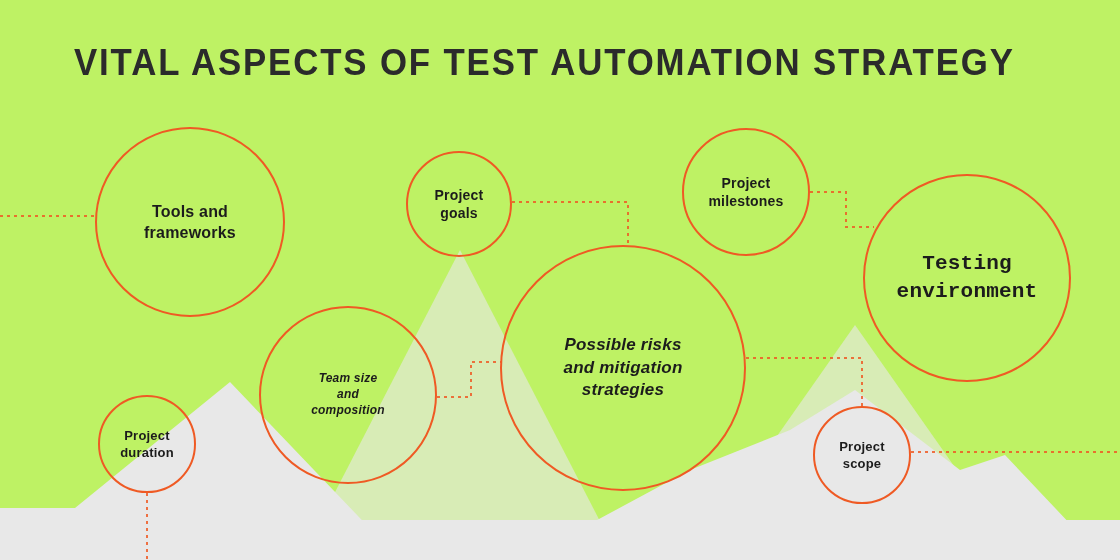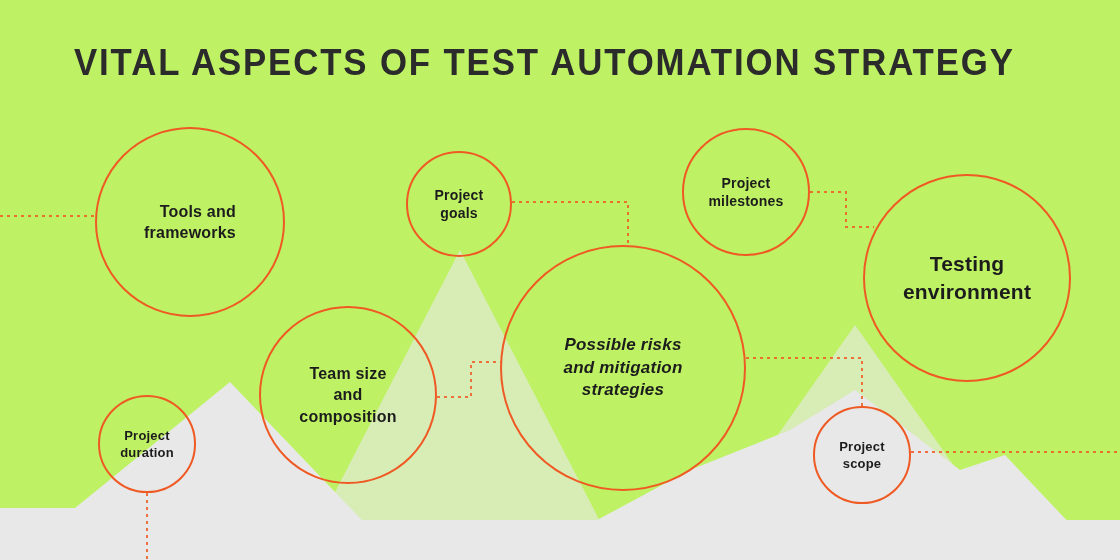--- a/index.html
+++ b/index.html
@@ -94,38 +94,38 @@
         <path d="M 437 397 L 471 397 L 471 362 L 501 362" fill="none" stroke="#ef5a24" stroke-width="2" stroke-dasharray="3 4" stroke-opacity="0.85"></path>
         <path d="M 746 358 L 862 358 L 862 406" fill="none" stroke="#ef5a24" stroke-width="2" stroke-dasharray="3 4" stroke-opacity="0.85"></path>
         <path d="M 911 452 L 1120 452" fill="none" stroke="#ef5a24" stroke-width="2" stroke-dasharray="3 4" stroke-opacity="0.85"></path>
         <path d="M 147 493 L 147 560" fill="none" stroke="#ef5a24" stroke-width="2" stroke-dasharray="3 4" stroke-opacity="0.85"></path>
       </g>
   </svg>
 
   <div id="page-title">VITAL ASPECTS OF TEST AUTOMATION STRATEGY</div>
 
   <div id="node-layer">
-      <div class="node" style="width: 190px; height: 190px; left: 95px; top: 127px; text-align: right;">
+      <div class="node" style="width: 190px; height: 190px; left: 95px; top: 127px;">
         <div class="node-label" style="font-size: 16px;">Tools and
 frameworks</div>
       </div>
       <div class="node" style="width: 106px; height: 106px; left: 406px; top: 151px;">
         <div class="node-label" style="font-size: 14px;">Project
 goals</div>
       </div>
       <div class="node" style="width: 128px; height: 128px; left: 682px; top: 128px;">
         <div class="node-label" style="font-size: 14px;">Project
 milestones</div>
       </div>
-      <div class="node" style="width: 208px; height: 208px; left: 863px; top: 174px;">
+      <div class="node" style="width: 208px; height: 208px; left: 863px; top: 174px; font-family: Liberation Mono, monospace;">
         <div class="node-label" style="font-size: 21px;">Testing
 environment</div>
       </div>
       <div class="node" style="width: 178px; height: 178px; left: 259px; top: 306px;">
-        <div class="node-label" style="font-size: 16px;">Team size
+        <div class="node-label" style="font-size: 12px; font-style: italic;">Team size
 and
 composition</div>
       </div>
       <div class="node" style="width: 246px; height: 246px; left: 500px; top: 245px;">
         <div class="node-label" style="font-size: 17px; font-style: italic;">Possible risks
 and mitigation
 strategies</div>
       </div>
       <div class="node" style="width: 98px; height: 98px; left: 98px; top: 395px;">
         <div class="node-label" style="font-size: 13px;">Project

